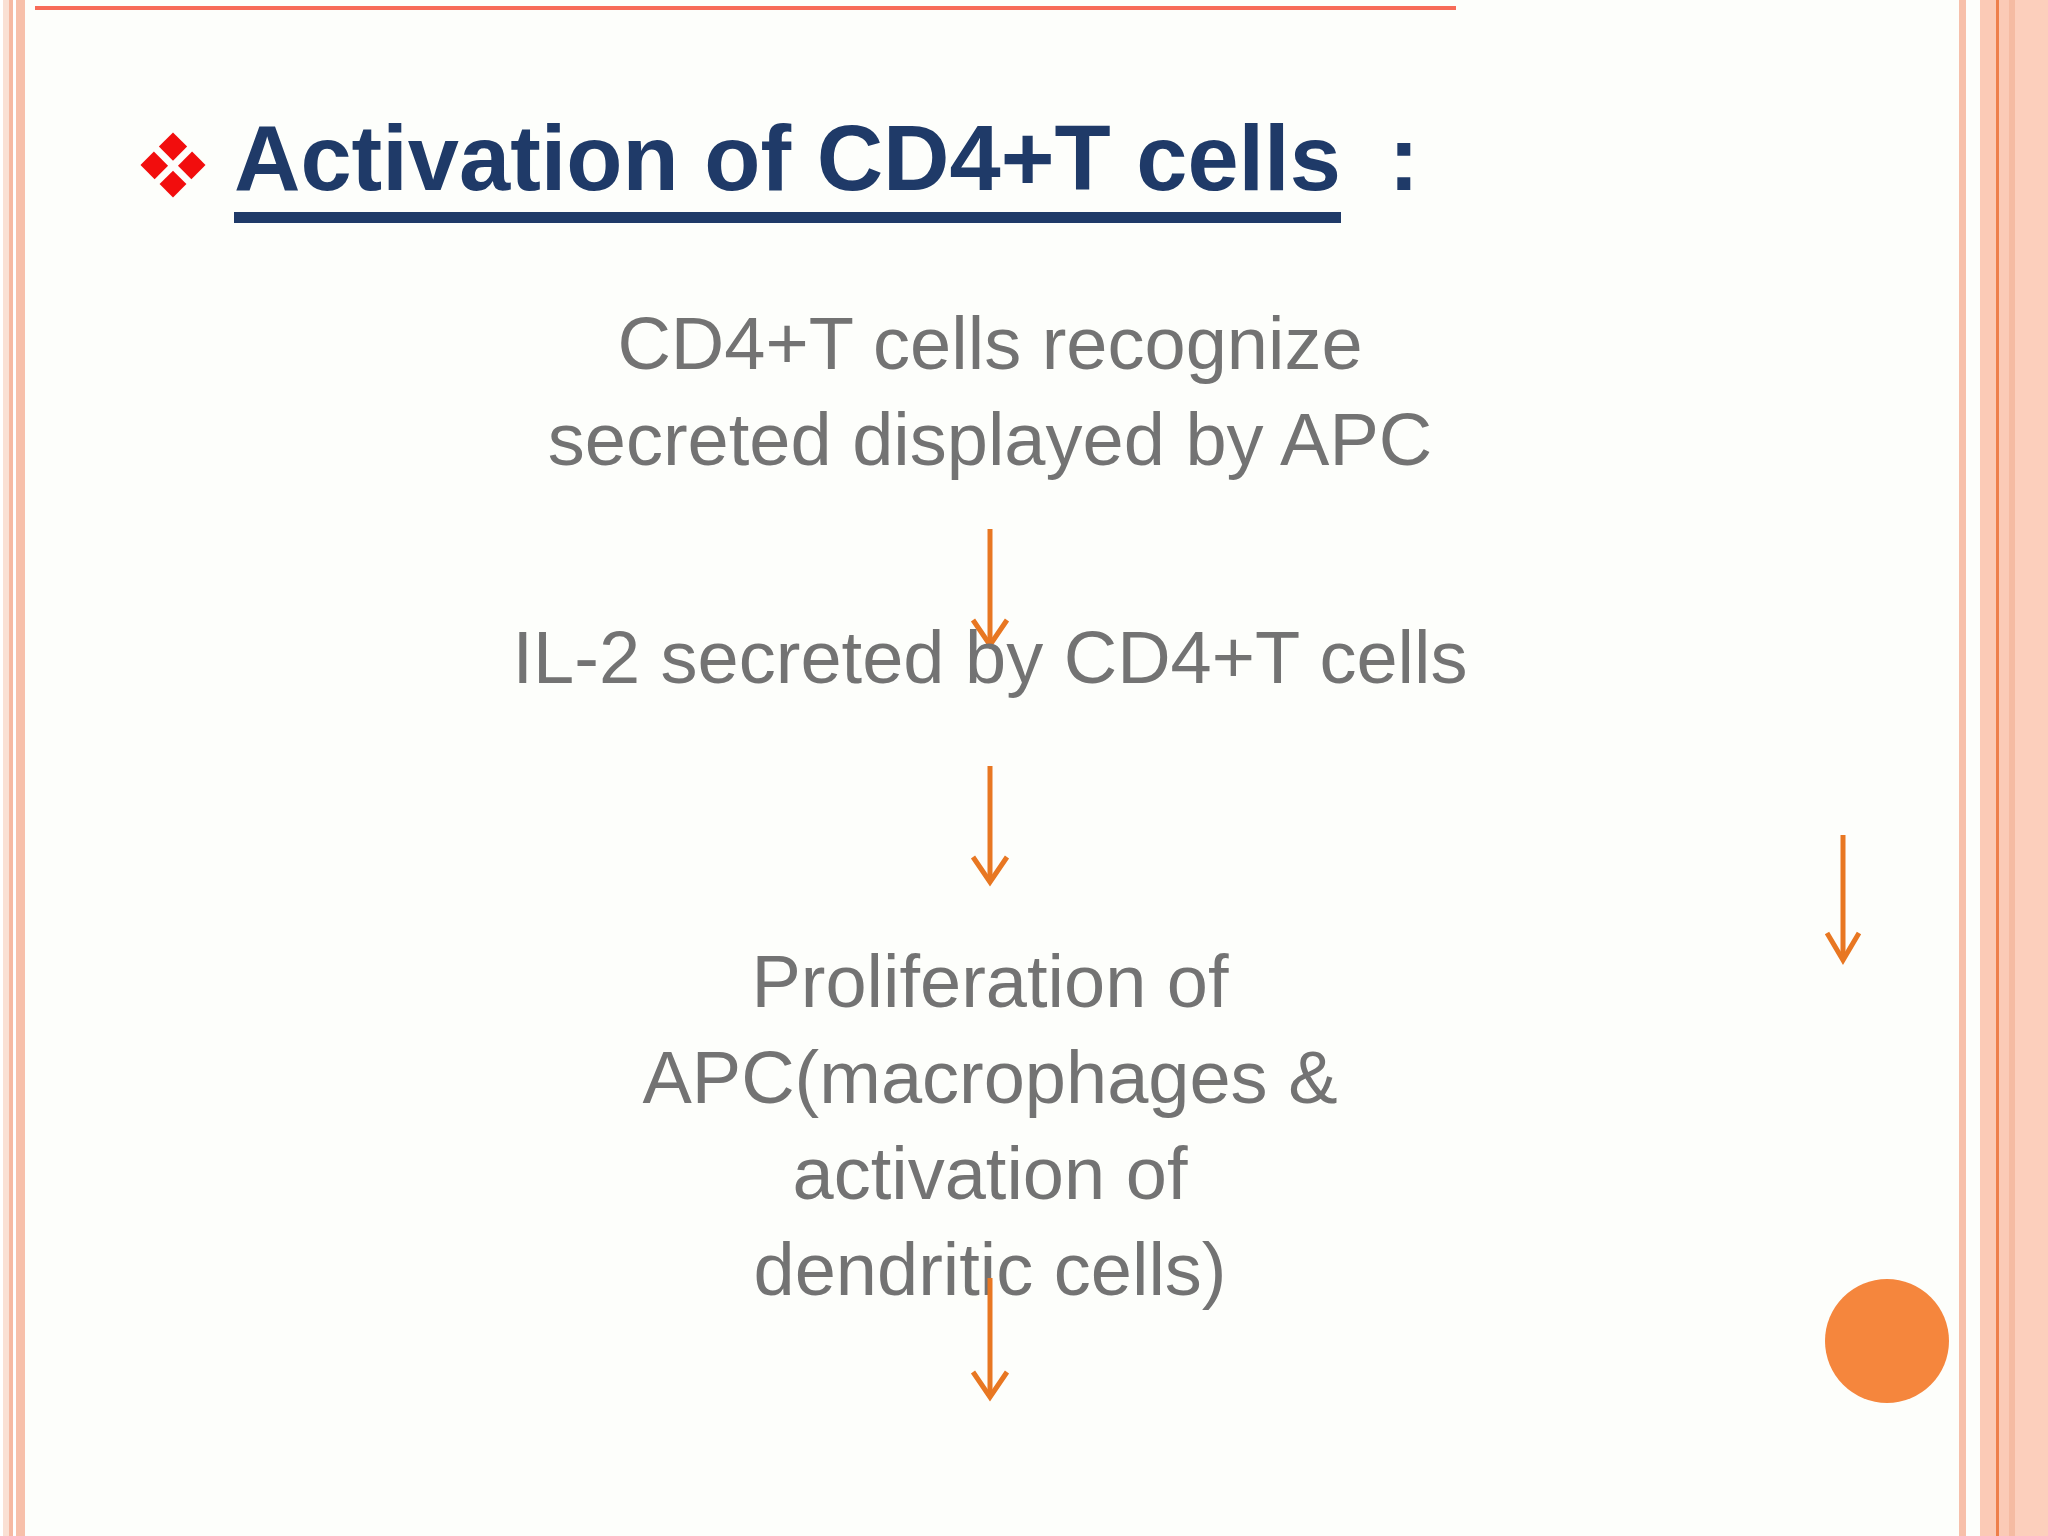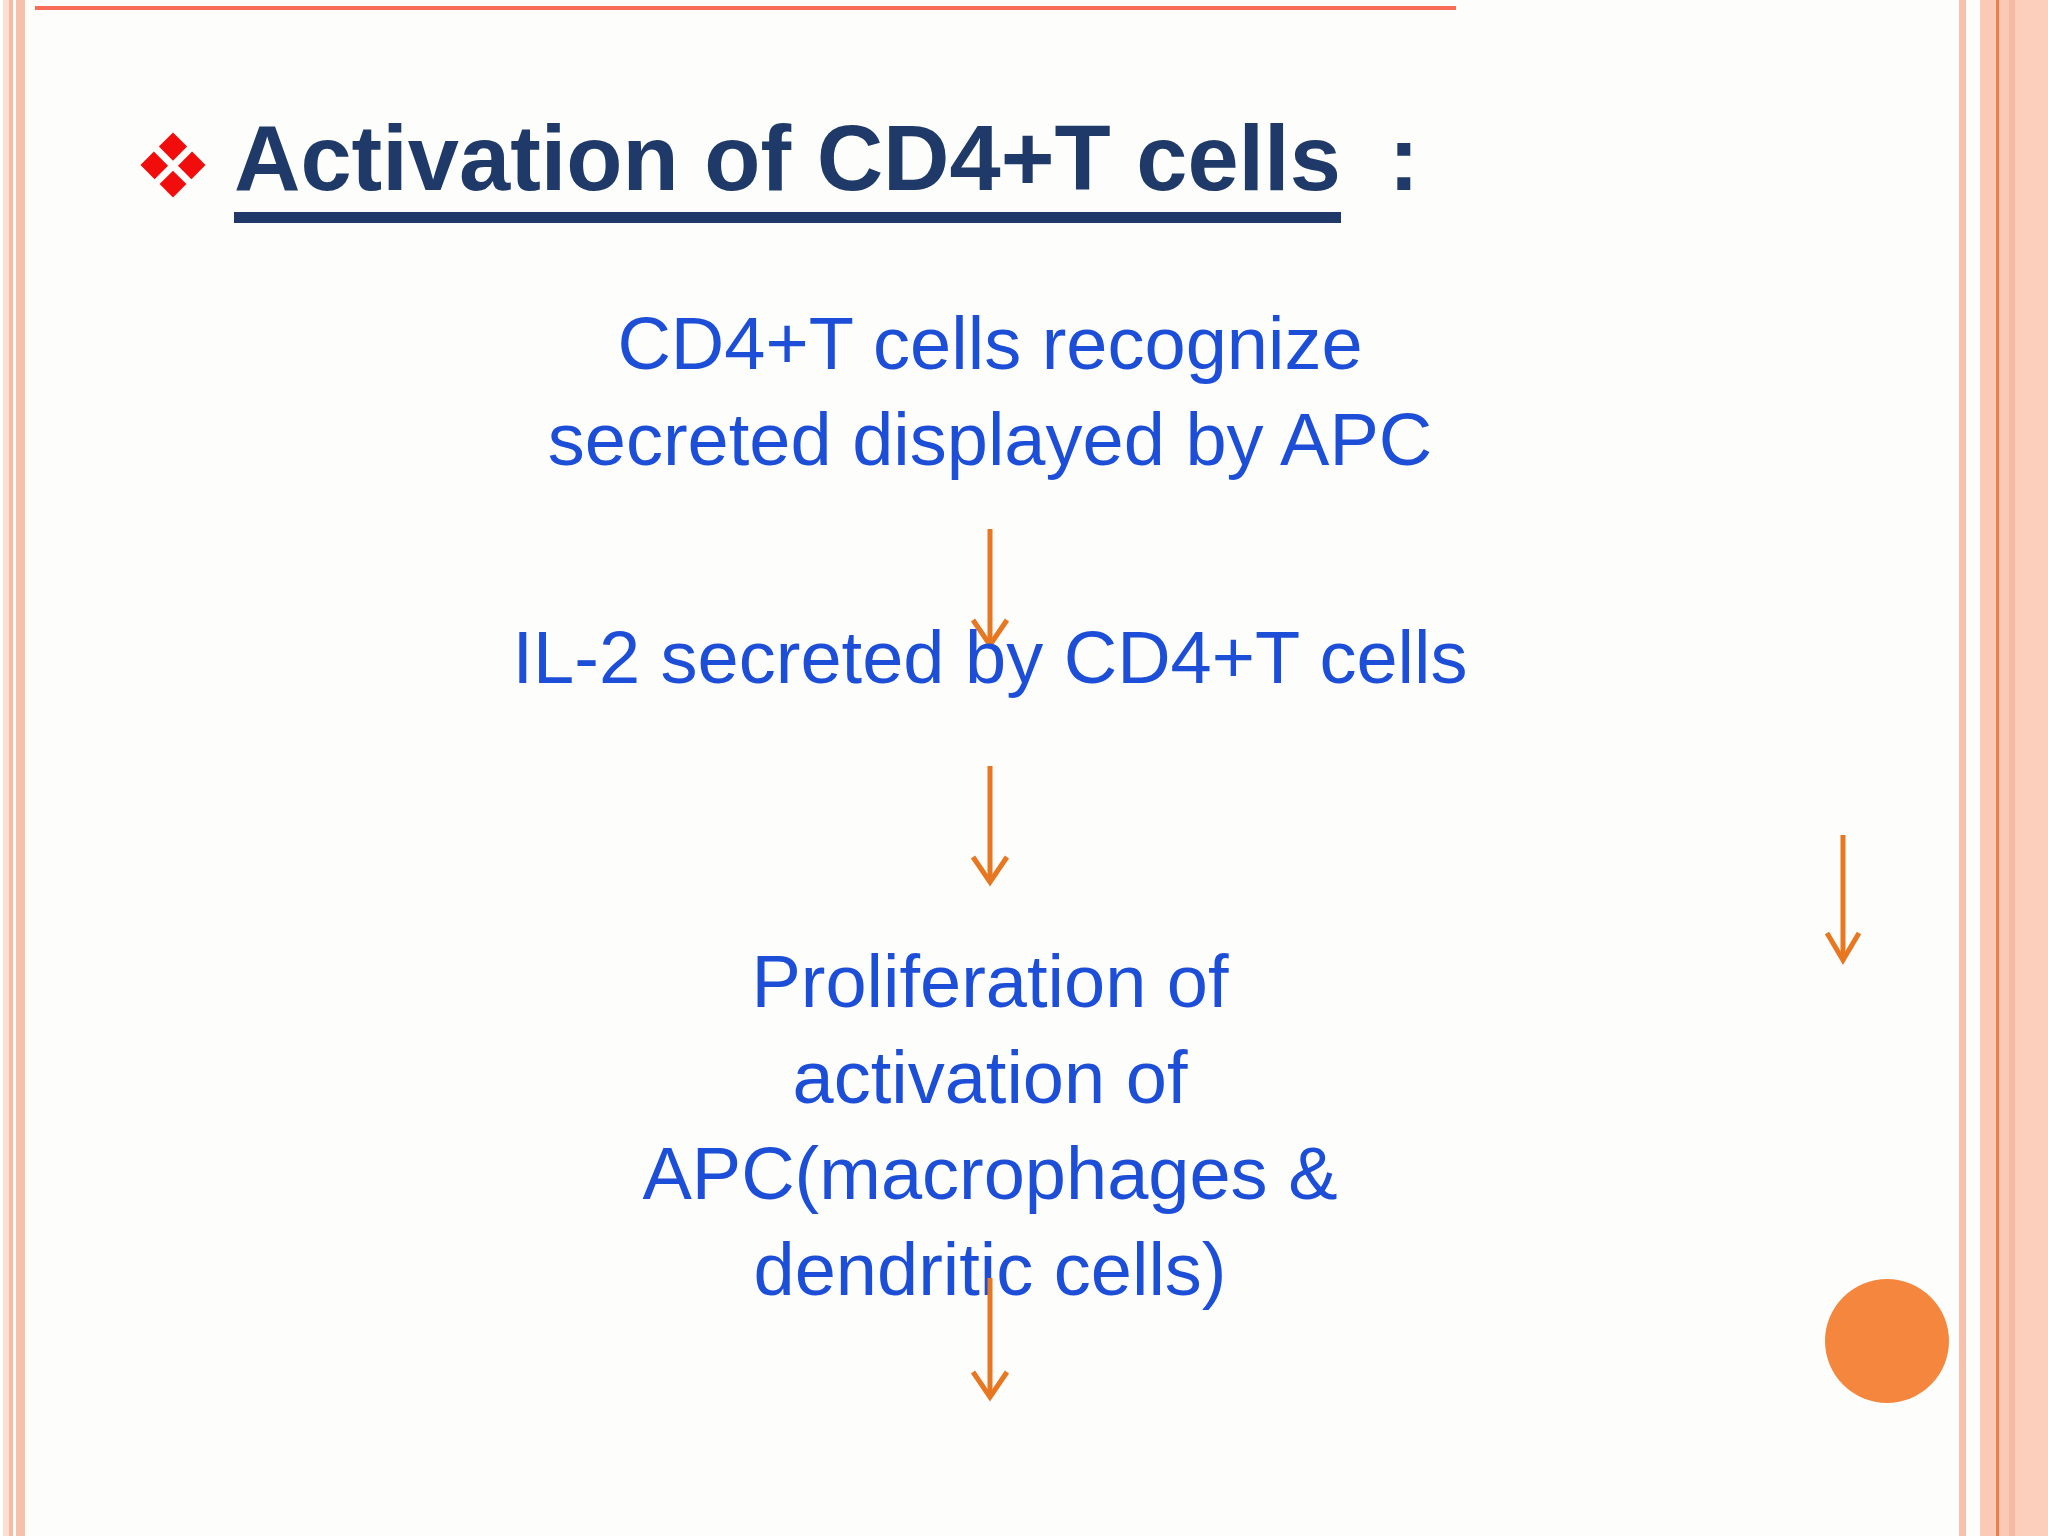--- a/index.html
+++ b/index.html
@@ -75,21 +75,21 @@
     margin-left: 22px;
   }
   
   .flow-step {
     position: absolute;
     left: 390px;
     width: 1200px;
     text-align: center;
     font-size: 74px;
     line-height: 96px;
-    color: #1d4ed8;
+    color: #737373;
   }
   .flow-step span { display: block; }
   .step1 { top: 296px; }
   .step2 { top: 610px; }
   .step3 { top: 886px; margin-top: 48px; }
   
   .down-arrow { position: absolute; }
   .arrow1 { left: 968px; top: 526px; }
   .arrow2 { left: 968px; top: 763px; }
   .arrow3 { left: 968px; top: 1276px; }
@@ -147,22 +147,22 @@
     <span>IL-2 secreted by CD4+T cells</span>
   </div>
 
   <svg class="down-arrow arrow2" width="44" height="124" viewBox="0 0 44 124">
     <line x1="22" y1="3" x2="22" y2="116" stroke="#e87722" stroke-width="5"></line>
     <path d="M5 94 L22 119 L39 94" fill="none" stroke="#e87722" stroke-width="5"></path>
   </svg>
 
   <div class="flow-step step3">
     <span>Proliferation of</span>
+    <span>APC(macrophages &amp;</span>
     <span>activation of</span>
-    <span>APC(macrophages &amp;</span>
     <span>dendritic cells)</span>
   </div>
 
   <svg class="down-arrow arrow3" width="44" height="126" viewBox="0 0 44 126">
     <line x1="22" y1="2" x2="22" y2="118" stroke="#e87722" stroke-width="5"></line>
     <path d="M5 96 L22 121 L39 96" fill="none" stroke="#e87722" stroke-width="5"></path>
   </svg>
 
   <svg class="down-arrow arrow-right" width="44" height="132" viewBox="0 0 44 132">
     <line x1="22" y1="2" x2="22" y2="124" stroke="#e87722" stroke-width="5"></line>

